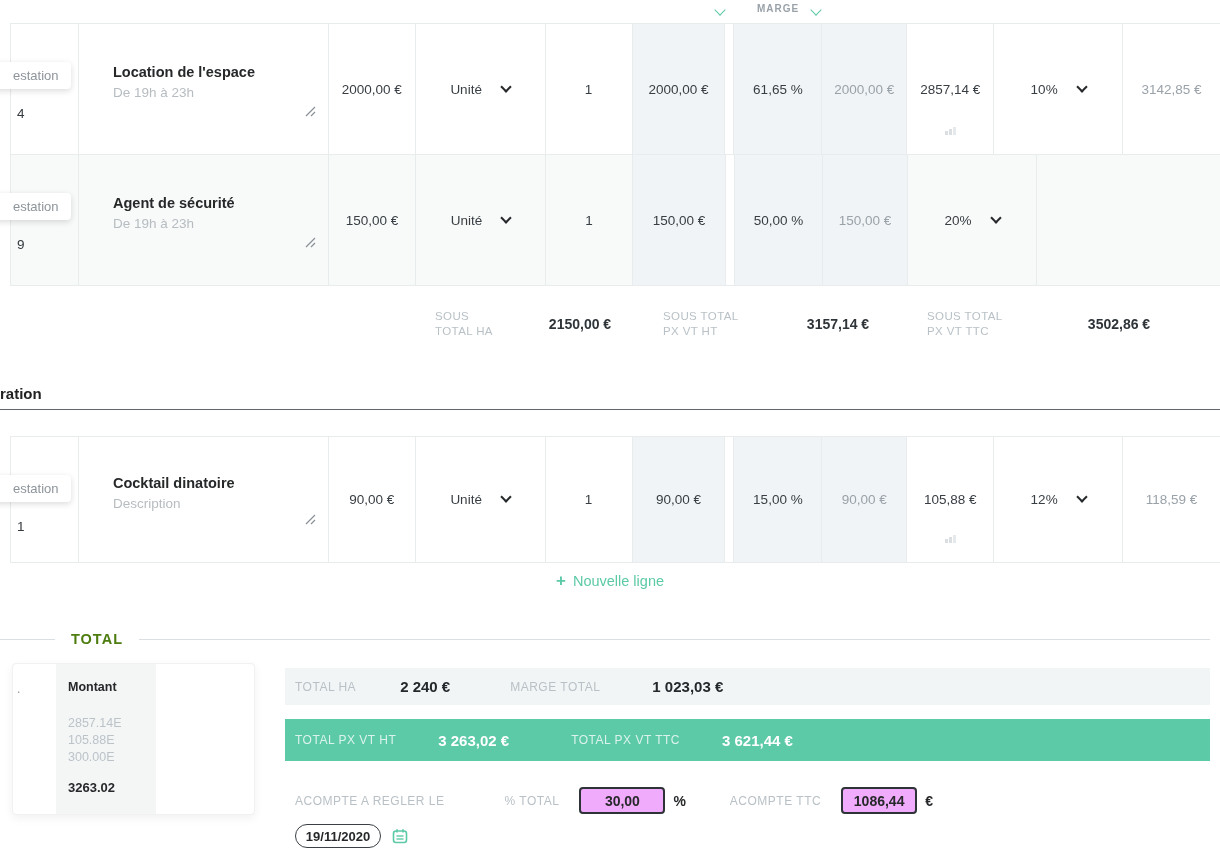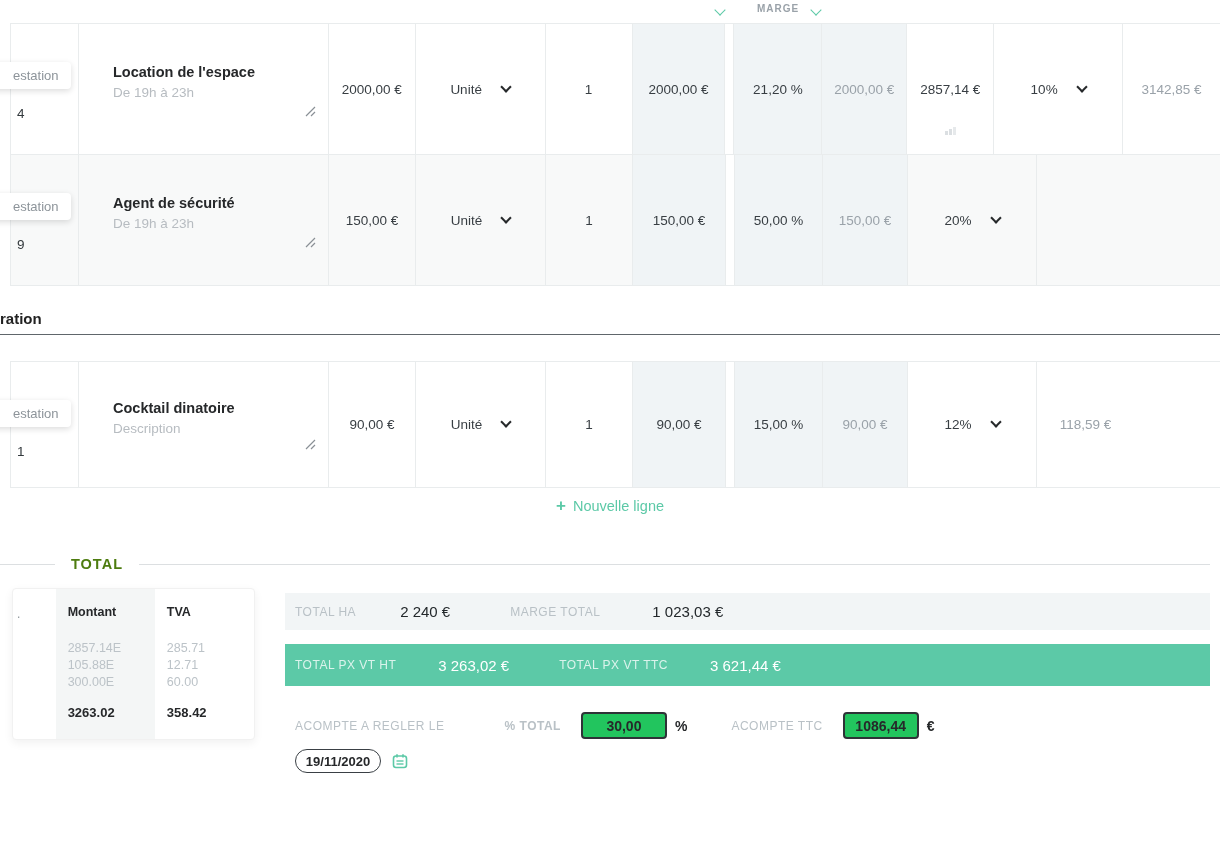--- a/index.html
+++ b/index.html
@@ -77,31 +77,31 @@
   .vc-col { width:100px; padding:16px 0 0 12px; }
   .vc-col.montant { background:#f4f6f6; }
   .vc-head { font-size:12.5px; font-weight:700; color:#26282a; }
   .vc-line { font-size:12.5px; color:#bcc3c8; line-height:17px; }
   .vc-lines { margin-top:21px; }
   .vc-total { margin-top:14px; font-size:13px; font-weight:700; color:#26282a; }
 
   .totals-right { flex:1; margin-left:30px; margin-top:5px; margin-right:10px; }
   .bar { display:flex; align-items:center; padding-left:10px;gap:22px; }
   .bar-label { font-size:12px; letter-spacing:.5px; color:#b9c1c6; font-weight:500; white-space:nowrap; }
-  .bar-val { font-size:15px; font-weight:400; color:#23282b; white-space:nowrap; }
+  .bar-val { font-size:15px; font-weight:700; color:#23282b; white-space:nowrap; }
   .bar.grey { height:37px; background:#f2f5f6; }
   .bar.teal { margin-top:14px; height:42px; background:#5cc9a7; }
   .bar.teal .bar-label { color:rgba(255,255,255,.78); }
   .bar.teal .bar-val { color:#fff; }
   .ml22{margin-left:22px;} .ml38{margin-left:38px;} .ml30{margin-left:30px;}
-  .ml20{margin-left:20px;} .ml40{margin-left:28px;} .ml44{margin-left:44px;} .ml8{margin-left:8px;} .ml60{margin-left:60px;font-weight:bold;}
+  .ml20{margin-left:20px;} .ml40{margin-left:40px;} .ml44{margin-left:44px;} .ml8{margin-left:8px;} .ml60{margin-left:60px;}
 
   .acompte-row { margin-top:26px; display:flex; align-items:center; padding-left:10px; }
   .box-input { width:86px; height:27px; border:2px solid #2e3337; border-radius:4px; text-align:center;
-    font-size:14px; font-weight:700; color:#26282a; font-family:inherit; background:#22c55e; }
+    font-size:14px; font-weight:700; color:#26282a; font-family:inherit; background:#f0abfc; }
   .box-input.small { width:76px; }
   .unit-suffix { font-size:14px; font-weight:700; color:#26282a; }
 
   .date-row { margin-top:10px; display:flex; align-items:center; padding-left:10px; }
   .date-input { width:86px; height:24px; border:1.5px solid #3a4045; border-radius:12px; text-align:center;
     font-size:13px; font-weight:600; color:#26282a; font-family:inherit; background:#fff; }
   .cal-icon { margin-left:11px; display:flex; cursor:pointer; }
 </style>
 </head>
 <body>
@@ -131,21 +131,21 @@
         </span>
       </div>
       <div class="cell c-price num">2000,00 €</div>
       <div class="cell c-unit num">
         <span>Unité</span>
         <span class="chev"></span>
       </div>
       <div class="cell c-qty num">1</div>
       <div class="cell c-totalha hl num">2000,00 €</div>
       <div class="cell c-spacer"></div>
-      <div class="cell c-marge hl num">21,20 %</div>
+      <div class="cell c-marge hl num">61,65 %</div>
       <div class="cell c-pvhtu hl num grey-num">2000,00 €</div>
       <div class="cell c-pvht num">
         <span>2857,14 €</span>
         <span class="mini-chart">
           <svg width="12" height="9">
               <rect x="1" y="5" width="3" height="4" fill="#d5dadd"></rect>
               <rect x="5" y="3" width="3" height="6" fill="#d5dadd"></rect>
               <rect x="9" y="1" width="3" height="8" fill="#e2e6e8"></rect>
             </svg>
         </span>
@@ -181,20 +181,28 @@
       <div class="cell c-spacer"></div>
       <div class="cell c-marge hl num">50,00 %</div>
       <div class="cell c-pvhtu hl num grey-num">150,00 €</div>
       <div class="cell c-tva num">
         <span>20%</span>
         <span class="chev"></span>
       </div>
     </div>
   </div>
 
+  <div class="subtotal-row">
+    <span class="st-label st-l1">SOUS TOTAL HA</span>
+    <span class="st-val st-v1">2150,00 €</span>
+    <span class="st-label st-l2">SOUS TOTAL PX VT HT</span>
+    <span class="st-val st-v2">3157,14 €</span>
+    <span class="st-label st-l3">SOUS TOTAL PX VT TTC</span>
+    <span class="st-val st-v3">3502,86 €</span>
+  </div>
 
   <div class="section-title">ration</div>
 
   <div class="items-table second">
     <div class="item-row">
       <div class="cell c-prest">
         <div class="prest-chip">estation</div>
         <div class="prest-num">1</div>
       </div>
       <div class="cell c-desc">
@@ -209,20 +217,30 @@
       <div class="cell c-price num">90,00 €</div>
       <div class="cell c-unit num">
         <span>Unité</span>
         <span class="chev"></span>
       </div>
       <div class="cell c-qty num">1</div>
       <div class="cell c-totalha hl num">90,00 €</div>
       <div class="cell c-spacer"></div>
       <div class="cell c-marge hl num">15,00 %</div>
       <div class="cell c-pvhtu hl num grey-num">90,00 €</div>
+      <div class="cell c-pvht num">
+        <span>105,88 €</span>
+        <span class="mini-chart">
+          <svg width="12" height="9">
+              <rect x="1" y="5" width="3" height="4" fill="#d5dadd"></rect>
+              <rect x="5" y="3" width="3" height="6" fill="#d5dadd"></rect>
+              <rect x="9" y="1" width="3" height="8" fill="#e2e6e8"></rect>
+            </svg>
+        </span>
+      </div>
       <div class="cell c-tva num">
         <span>12%</span>
         <span class="chev"></span>
       </div>
       <div class="cell c-ttc num grey-num">118,59 €</div>
     </div>
   </div>
 
   <button class="new-line">
     <span class="plus">+</span>
@@ -241,29 +259,20 @@
       <div class="vc-corner">.</div>
       <div class="vc-col montant">
         <div class="vc-head">Montant</div>
         <div class="vc-lines">
           <div class="vc-line">2857.14E</div>
           <div class="vc-line">105.88E</div>
           <div class="vc-line">300.00E</div>
         </div>
         <div class="vc-total">3263.02</div>
       </div>
-      <div class="vc-col">
-        <div class="vc-head">TVA</div>
-        <div class="vc-lines">
-          <div class="vc-line">285.71</div>
-          <div class="vc-line">12.71</div>
-          <div class="vc-line">60.00</div>
-        </div>
-        <div class="vc-total">358.42</div>
-      </div>
     </div>
 
     <div class="totals-right">
 
       <div class="bar grey">
         <span class="bar-label">TOTAL HA</span>
         <span class="bar-val ml22">2 240 €</span>
         <span class="bar-label ml38">MARGE TOTAL</span>
         <span class="bar-val ml30">1 023,03 €</span>
       </div>

